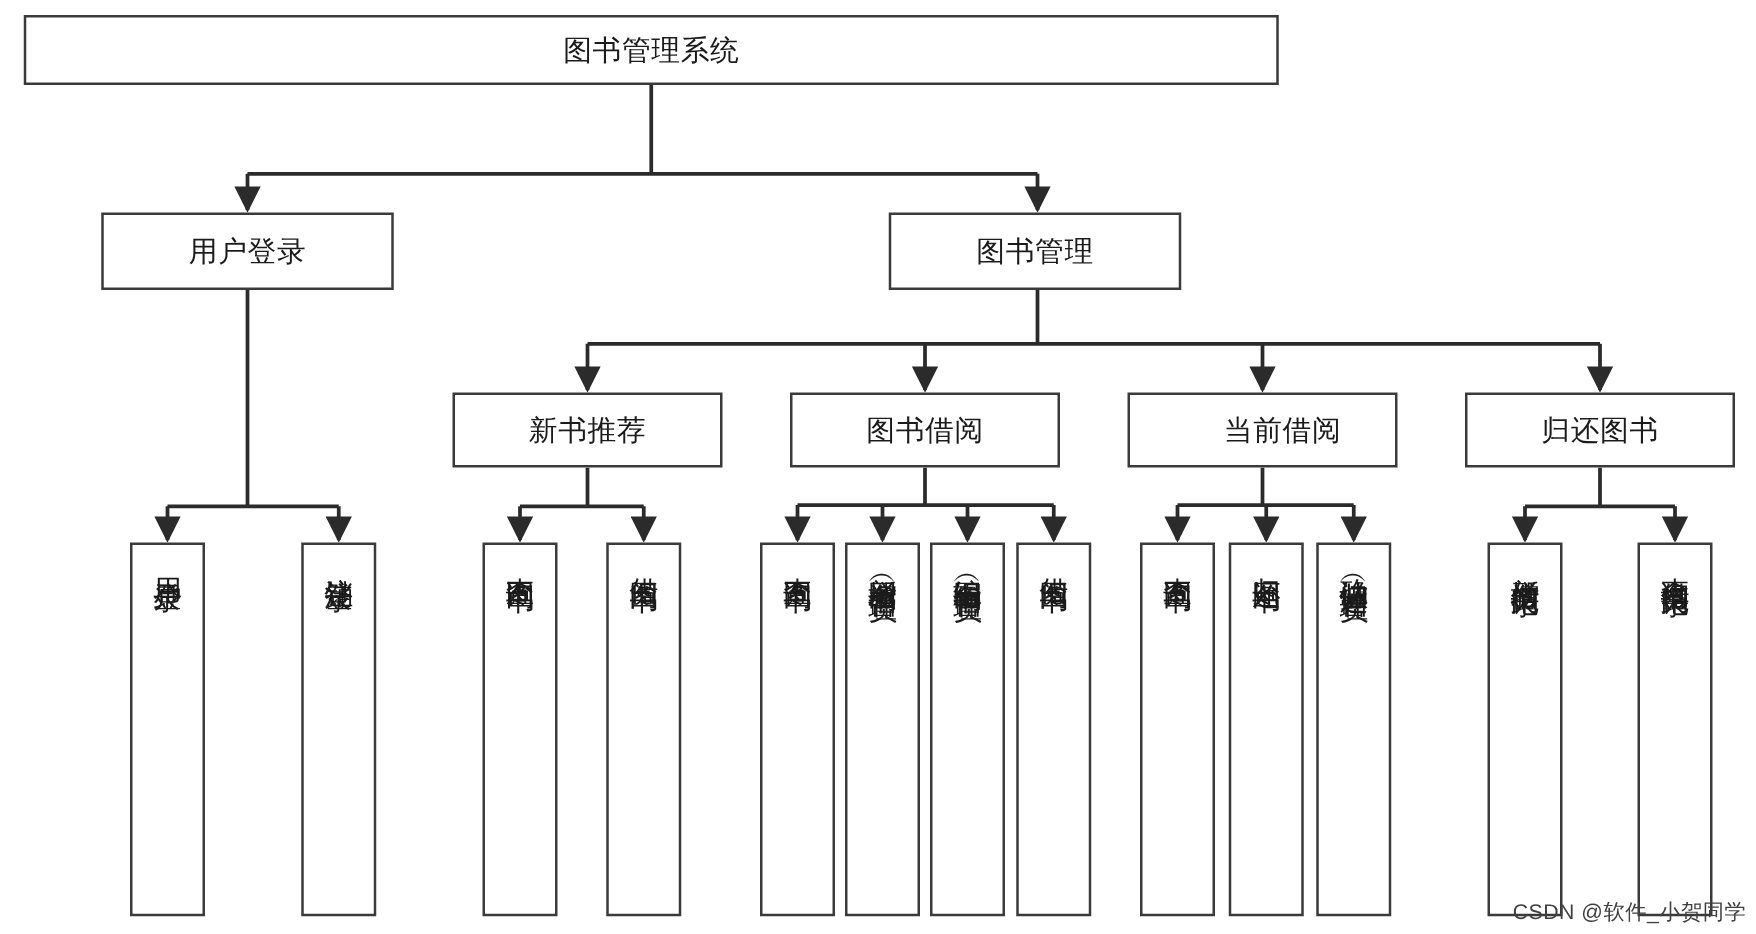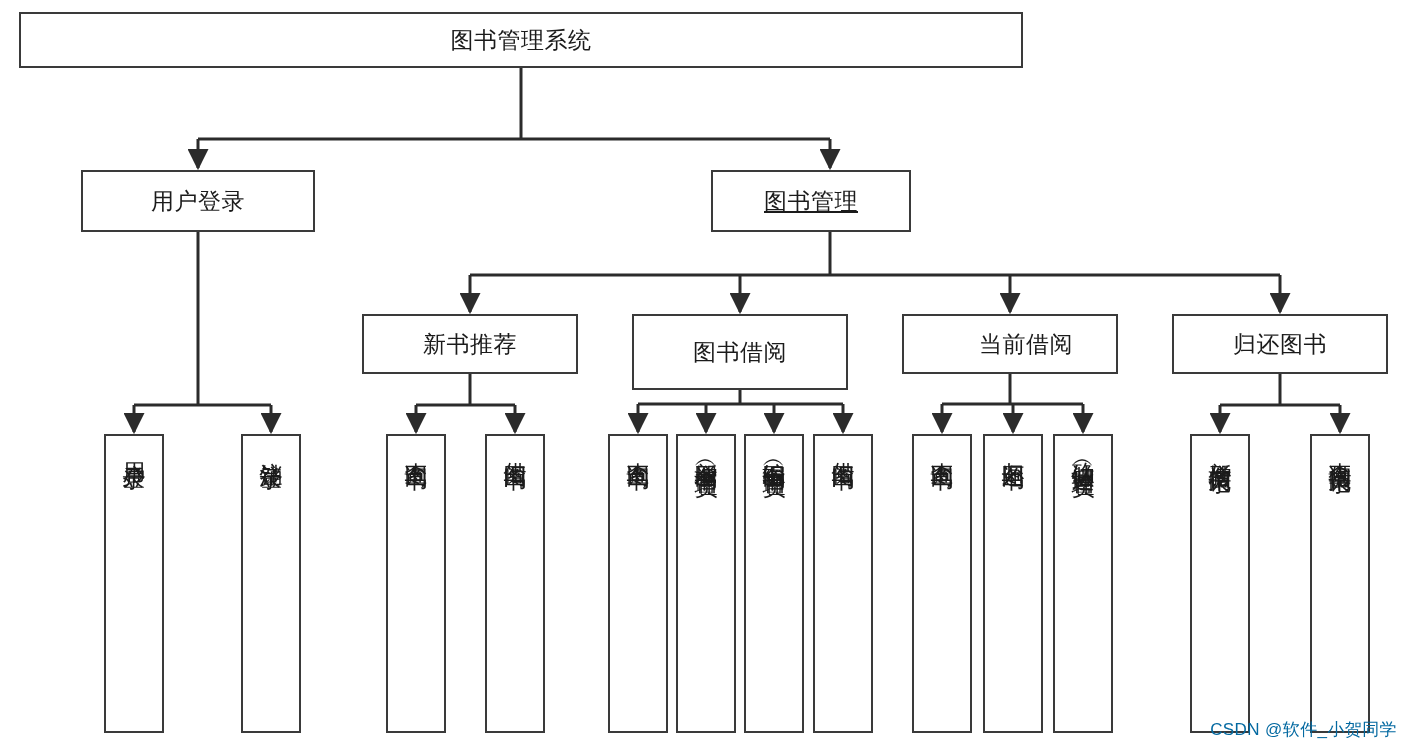--- a/index.html
+++ b/index.html
@@ -58,21 +58,21 @@
     font-size: 23px;
     letter-spacing: 2px;
     line-height: 1;
     white-space: nowrap;
   }
   .watermark {
     position: absolute;
     right: 8px;
     bottom: 6px;
     font-size: 17px;
-    color: #0369a1;
+    color: #404040;
     z-index: 5;
     white-space: nowrap;
     letter-spacing: 0.4px;
   }
 </style>
 </head>
 <body>
 
 <div id="canvas">
 
@@ -129,29 +129,29 @@
   </svg>
 
   <div class="node horiz" style="left:19px; top:12px; width:1004px; height:56px;">
     <span class="label">图书管理系统</span>
   </div>
 
   <div class="node horiz" style="left:81px; top:170px; width:234px; height:62px;">
     <span class="label">用户登录</span>
   </div>
 
-  <div class="node horiz" style="left:711px; top:170px; width:200px; height:62px;text-decoration:underline;">
+  <div class="node horiz" style="left:711px; top:170px; width:234px; height:62px;">
     <span class="label">图书管理</span>
   </div>
 
   <div class="node horiz" style="left:362px; top:314px; width:216px; height:60px;">
     <span class="label">新书推荐</span>
   </div>
 
-  <div class="node horiz" style="left:632px; top:314px; width:216px; height:76px;">
+  <div class="node horiz" style="left:632px; top:314px; width:216px; height:60px;">
     <span class="label">图书借阅</span>
   </div>
 
   <div class="node horiz" style="left:902px; top:314px; width:216px; height:60px;padding-left:32px;">
     <span class="label">当前借阅</span>
   </div>
 
   <div class="node horiz" style="left:1172px; top:314px; width:216px; height:60px;">
     <span class="label">归还图书</span>
   </div>

